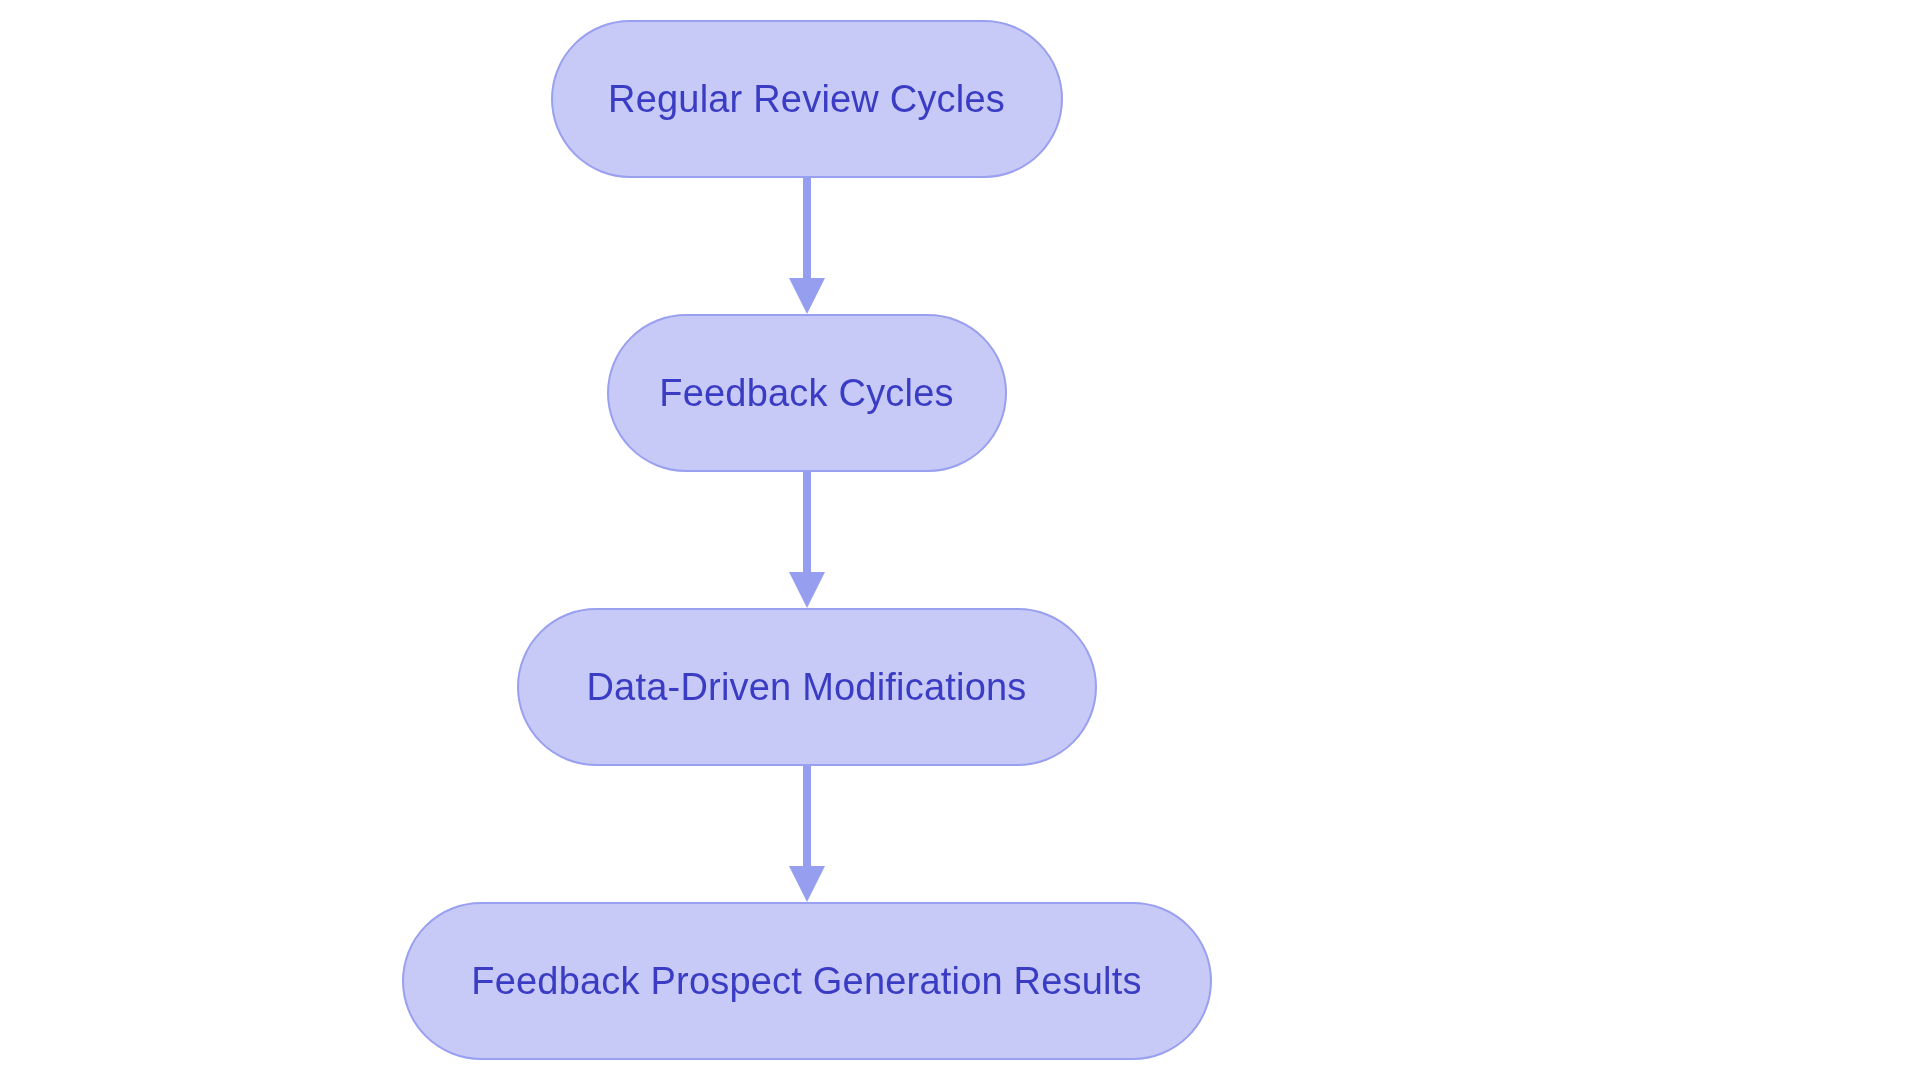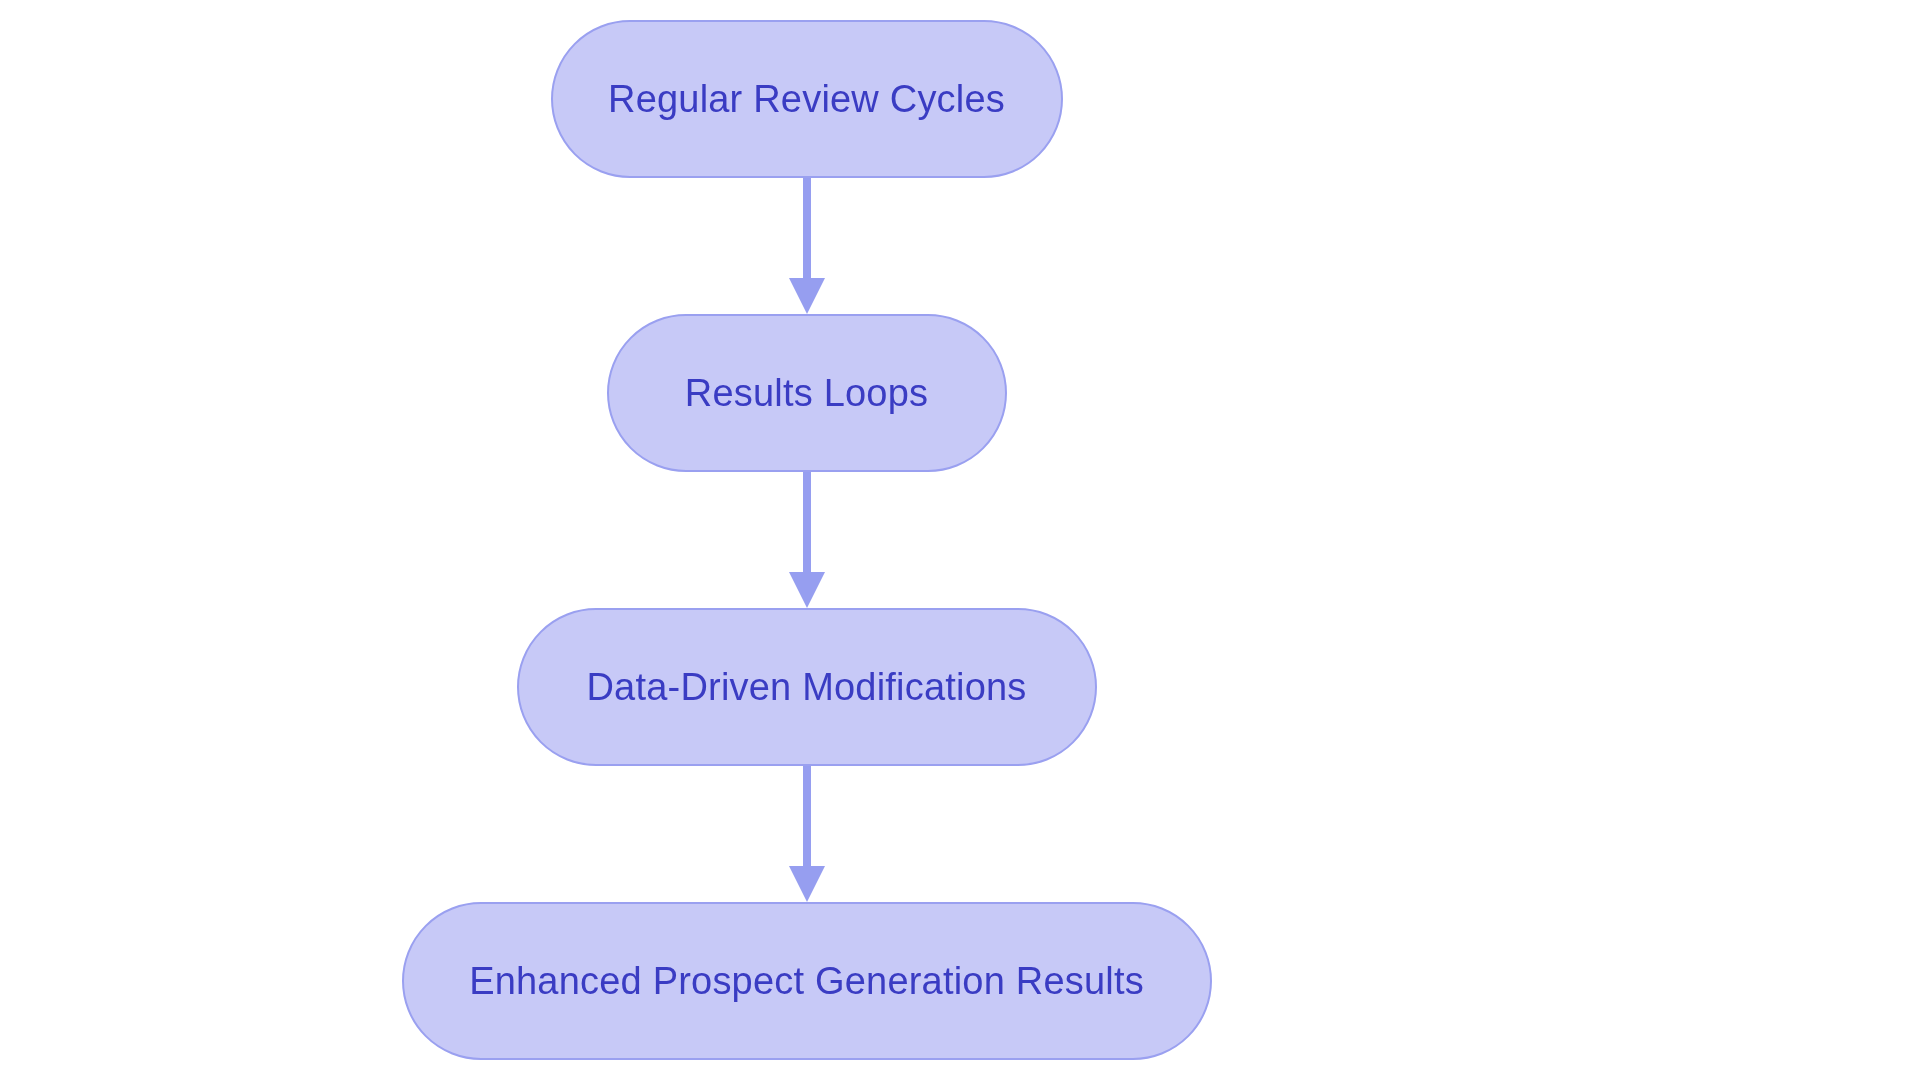--- a/index.html
+++ b/index.html
@@ -75,35 +75,35 @@
     <div class="node w-1">
       <span>Regular Review Cycles</span>
     </div>
 
     <div class="arrow">
       <div class="arrow-stem"></div>
       <div class="arrow-head"></div>
     </div>
 
     <div class="node w-2">
-      <span>Results Loops</span>
+      <span>Feedback Cycles</span>
     </div>
 
     <div class="arrow">
       <div class="arrow-stem"></div>
       <div class="arrow-head"></div>
     </div>
 
     <div class="node w-3">
       <span>Data-Driven Modifications</span>
     </div>
 
     <div class="arrow">
       <div class="arrow-stem"></div>
       <div class="arrow-head"></div>
     </div>
 
     <div class="node w-4">
-      <span>Enhanced Prospect Generation Results</span>
+      <span>Feedback Prospect Generation Results</span>
     </div>
 
   </div>
 </div>
 
 </body></html>

